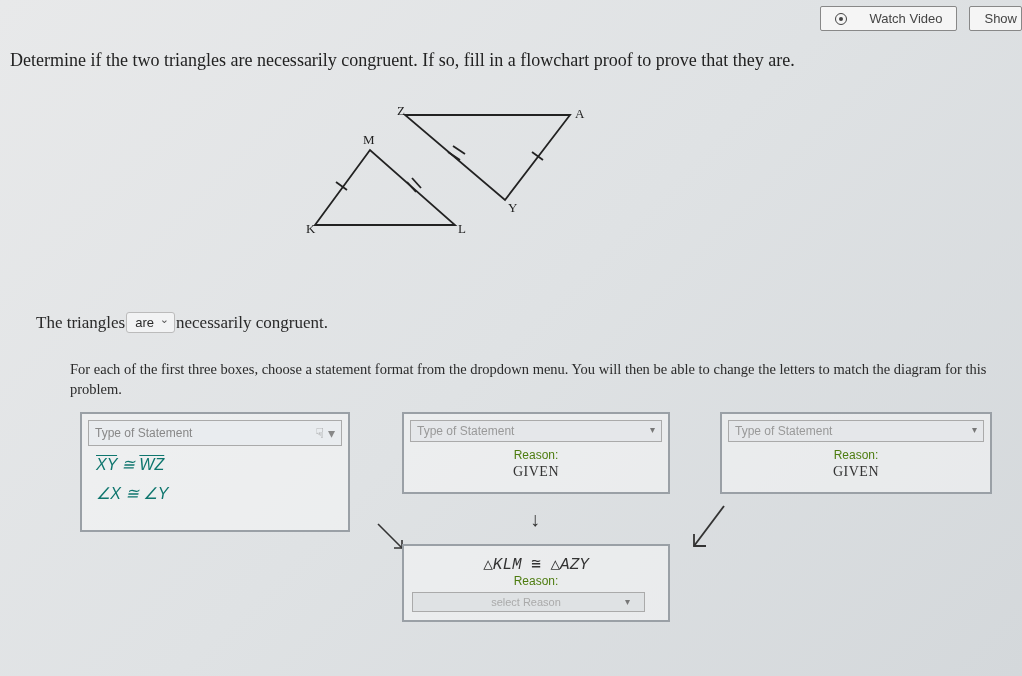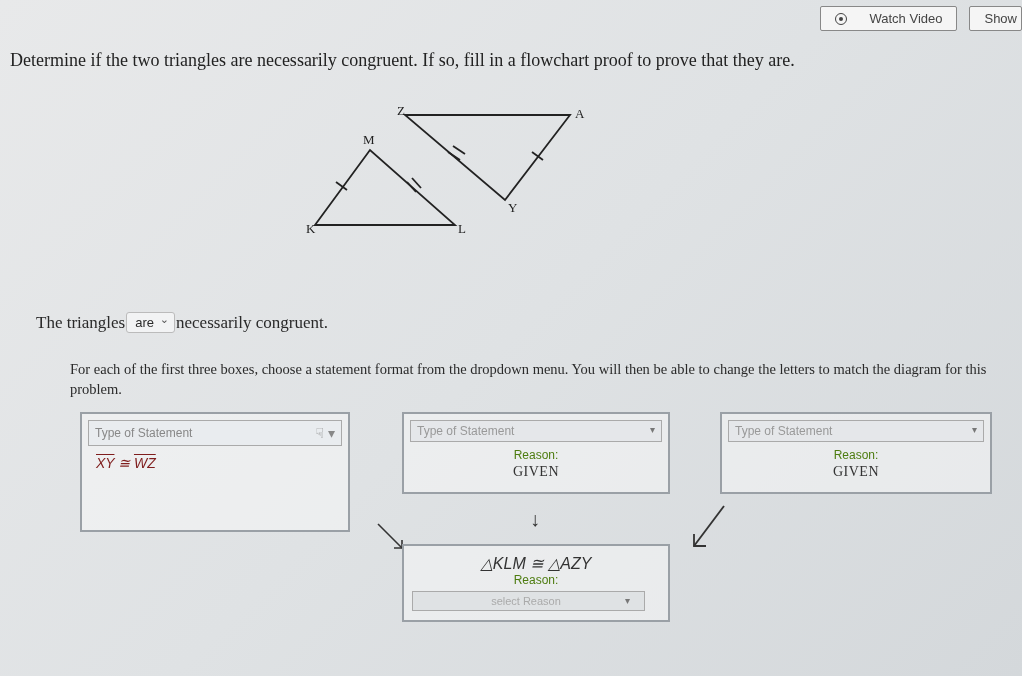--- a/index.html
+++ b/index.html
@@ -114,40 +114,40 @@
       font-size: 12px;
       color: #888;
       display: flex;
       justify-content: space-between;
       align-items: center;
     }
     .hand-icon { font-size: 14px; }
     .box1 .dd-item {
       margin: 4px 10px;
       padding: 3px 4px;
-      font-size: 14px;
-      color: #7f1d1d;
+      font-size: 16px;
+      color: #0f766e;
       font-style: italic;
     }
     .overline { text-decoration: overline; }
     .box2 { left: 322px; top: 0; width: 268px; height: 82px; text-align: center; }
     .box2 .dd-row, .box3 .dd-row {
       background: #e5e7ea;
       border: 1px solid #aaa;
       margin: 6px;
       padding: 3px 6px;
       font-size: 12px;
       color: #999;
       text-align: left;
     }
     .reason-label { font-size: 12px; color: #4d7c0f; margin-top: 0; }
     .reason-value { font-size: 14px; color: #333; font-family: Georgia, serif; letter-spacing: 0.5px; margin-top: 2px; }
     .box3 { left: 640px; top: 0; width: 272px; height: 82px; text-align: center; }
     .box4 { left: 322px; top: 132px; width: 268px; height: 78px; text-align: center; }
-    .box4 .statement { font-family: Liberation Sans, sans-serif; font-size: 16px; color: #333; margin-top: 8px; font-style: italic; }
+    .box4 .statement { font-family: Liberation Mono, monospace; font-size: 16px; color: #333; margin-top: 8px; font-style: italic; }
     .box4 .reason-input {
       background: #dfe2e4;
       border: 1px solid #aaa;
       margin: 4px 23px 6px 8px;
       padding: 3px 14px;
       font-size: 11px;
       color: #aaa;
       text-align: center;
     }
     .arrow-down {
@@ -231,20 +231,21 @@
 <div class="proof-area">
 
   <div class="box box1">
     <div class="dd-header">
       <span>Type of Statement</span>
       <span class="hand-icon">☟ ▾</span>
     </div>
     <div class="dd-item">
       <span class="overline">XY</span> ≅ <span class="overline">WZ</span>
     </div>
+    <div class="dd-item">∠X ≅ ∠Y</div>
   </div>
 
   <div class="box box2">
     <div class="dd-row">
       <span>Type of Statement</span>
       <span class="caret-down">▾</span>
     </div>
     <div class="reason-label">Reason:</div>
     <div class="reason-value">GIVEN</div>
   </div>

